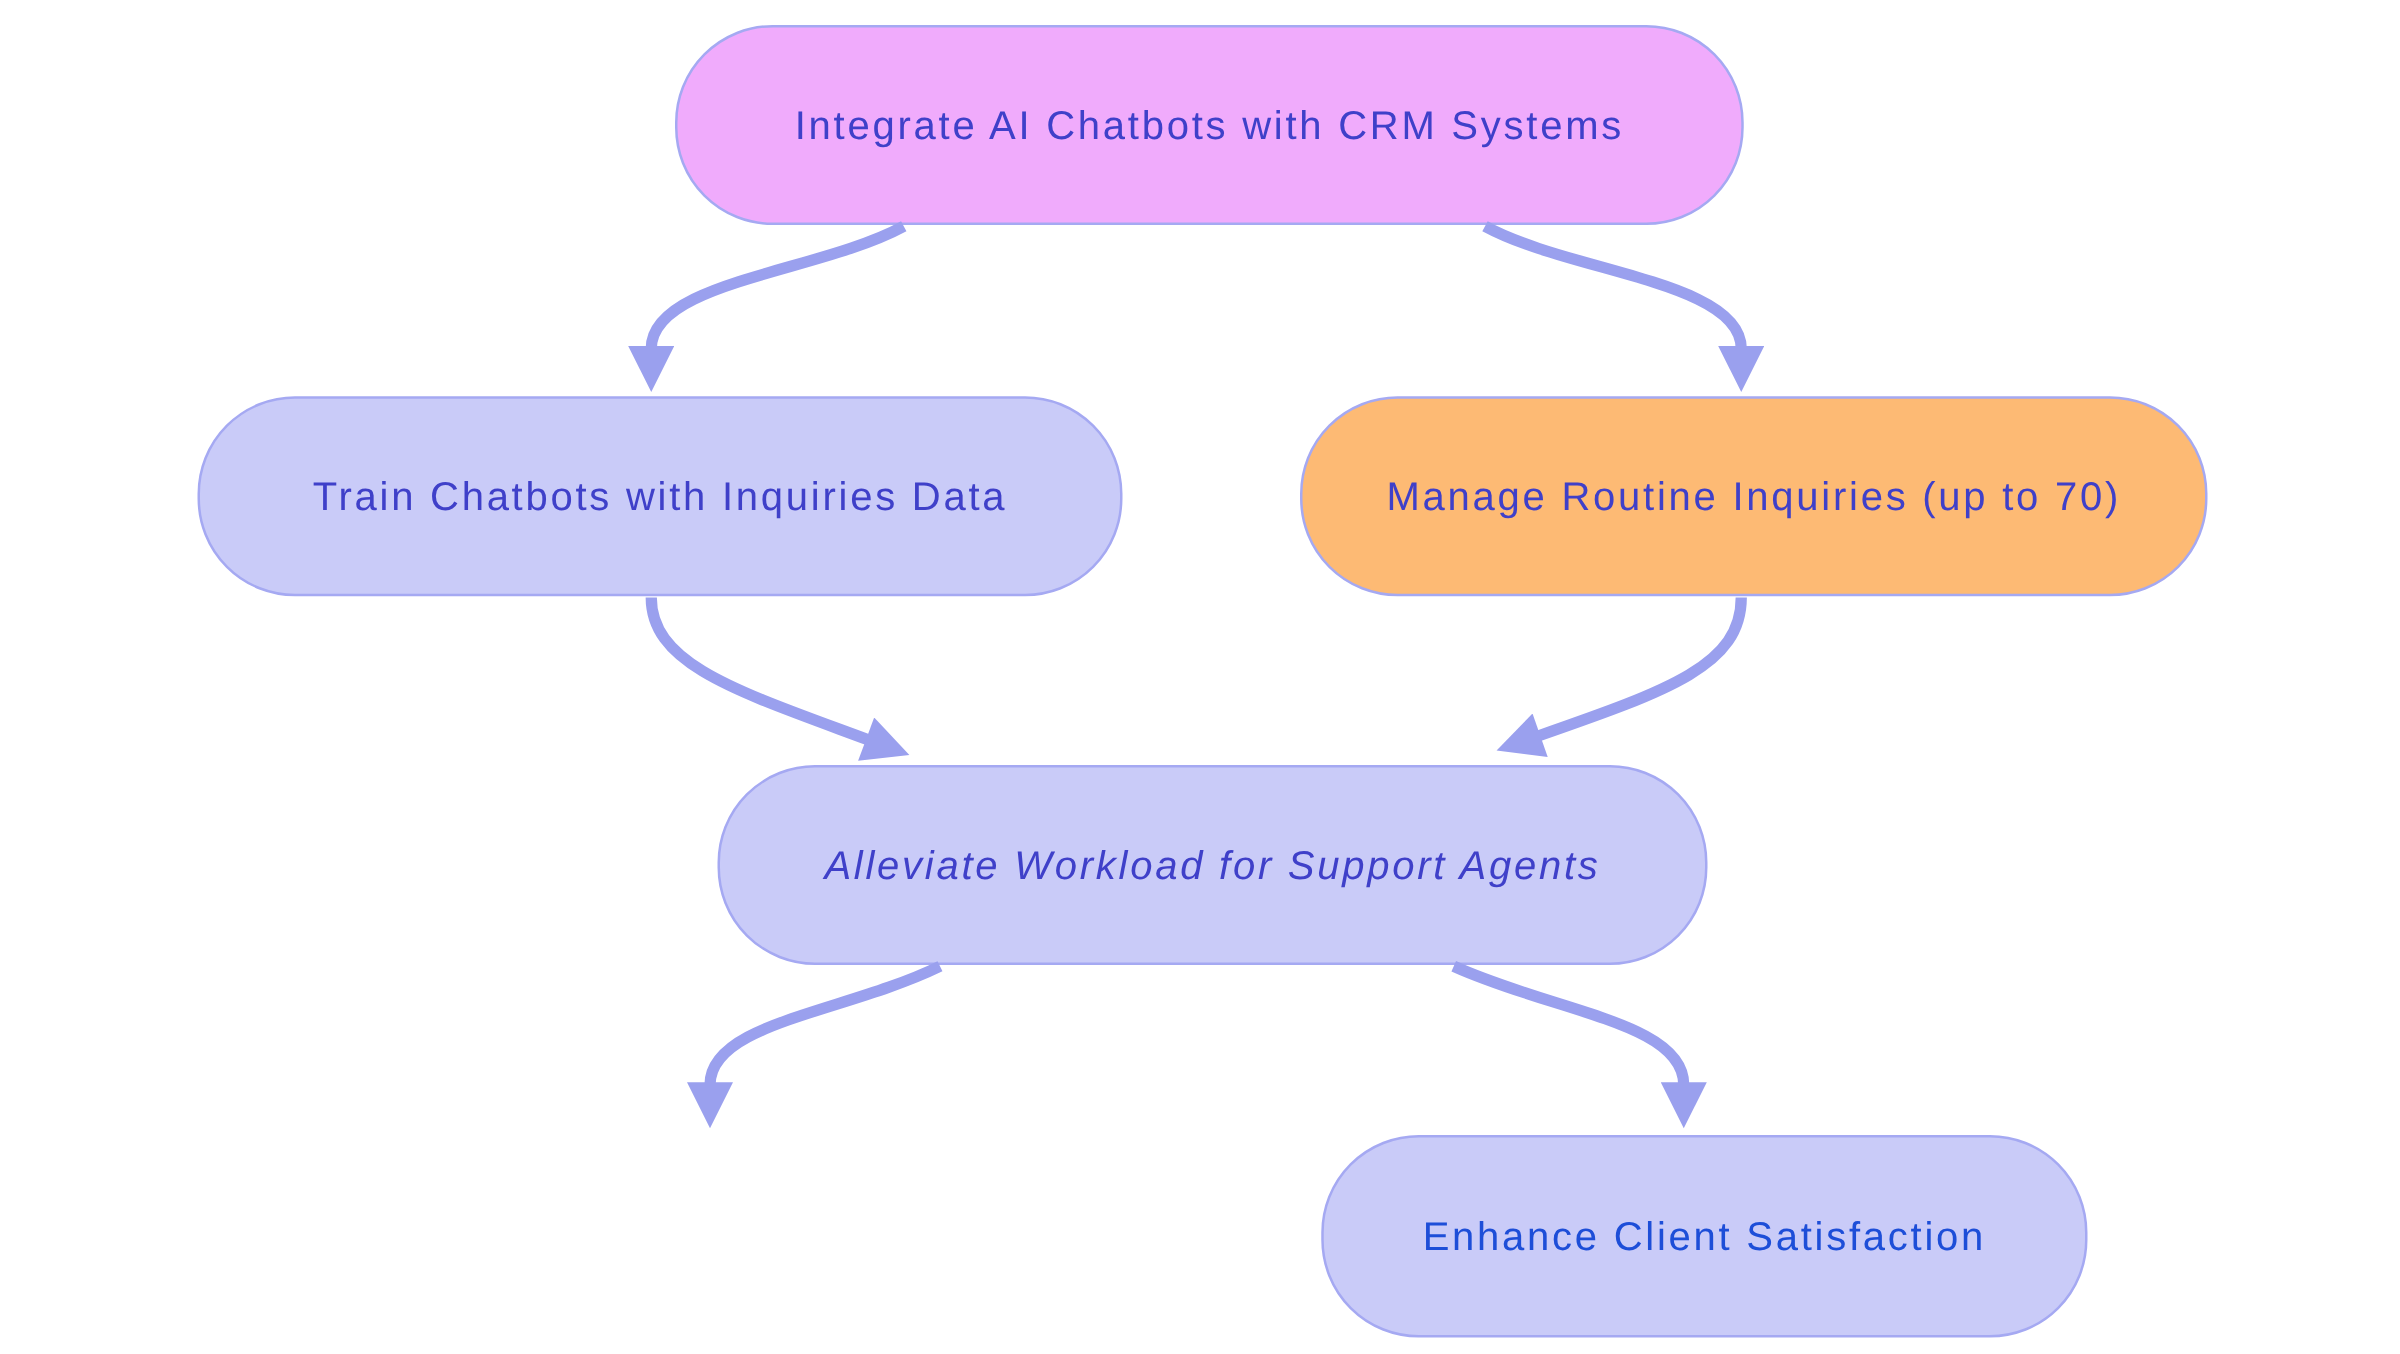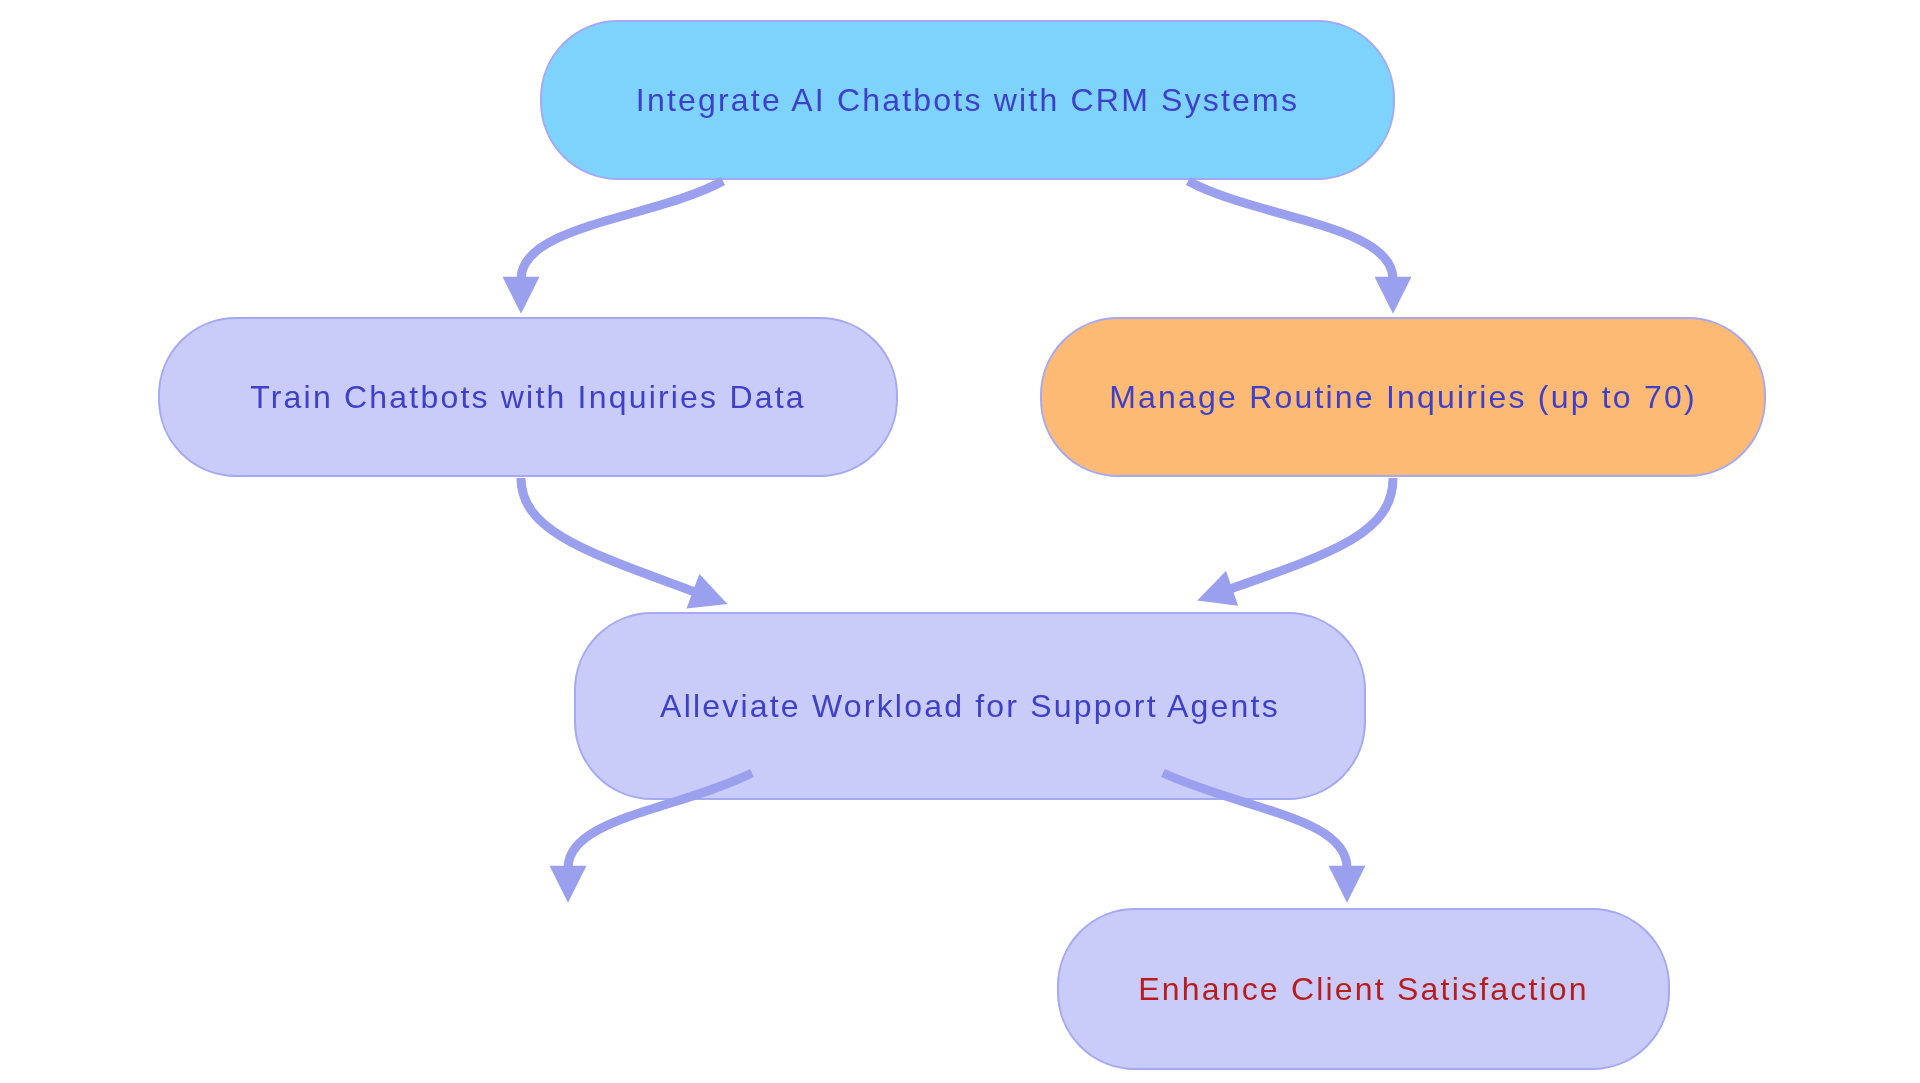--- a/index.html
+++ b/index.html
@@ -55,29 +55,29 @@
       </marker>
     </defs>
   <path d="M 723 181 C 655 218, 521 225, 521 279" fill="none" stroke="#9aa0ee" stroke-width="9" stroke-linecap="butt" marker-end="url(#ah)"></path>
       <path d="M 1188 181 C 1256 218, 1393 225, 1393 279" fill="none" stroke="#9aa0ee" stroke-width="9" stroke-linecap="butt" marker-end="url(#ah)"></path>
       <path d="M 521 478 C 521 532, 590 553, 695 592" fill="none" stroke="#9aa0ee" stroke-width="9" stroke-linecap="butt" marker-end="url(#ah)"></path>
       <path d="M 1393 478 C 1393 532, 1336 552, 1230 589" fill="none" stroke="#9aa0ee" stroke-width="9" stroke-linecap="butt" marker-end="url(#ah)"></path>
       <path d="M 752 773 C 676 810, 568 818, 568 868" fill="none" stroke="#9aa0ee" stroke-width="9" stroke-linecap="butt" marker-end="url(#ah)"></path>
       <path d="M 1163 773 C 1245 810, 1347 818, 1347 868" fill="none" stroke="#9aa0ee" stroke-width="9" stroke-linecap="butt" marker-end="url(#ah)"></path>
     </svg>
 
-  <div class="node" style="left: 540px; top: 20px; width: 855px; height: 160px; background: #7dd3fc; border-color: rgb(165, 169, 242); color: rgb(63, 64, 201);">
+  <div class="node" style="left: 540px; top: 20px; width: 855px; height: 160px; background: #f0abfc; border-color: rgb(165, 169, 242); color: rgb(63, 64, 201);">
     <span class="node-label">Integrate AI Chatbots with CRM Systems</span>
   </div>
   <div class="node" style="left: 158px; top: 317px; width: 740px; height: 160px; background: rgb(201, 203, 248); border-color: rgb(165, 169, 242); color: rgb(63, 64, 201);">
     <span class="node-label">Train Chatbots with Inquiries Data</span>
   </div>
   <div class="node" style="left: 1040px; top: 317px; width: 726px; height: 160px; background: #fdba74; border-color: rgb(165, 169, 242); color: rgb(63, 64, 201);">
     <span class="node-label">Manage Routine Inquiries (up to 70)</span>
   </div>
-  <div class="node" style="left: 574px; top: 612px; width: 792px; height: 188px; background: rgb(201, 203, 248); border-color: rgb(165, 169, 242); color: rgb(63, 64, 201);">
+  <div class="node" style="left: 574px; top: 612px; width: 792px; height: 160px; background: rgb(201, 203, 248); border-color: rgb(165, 169, 242); color: rgb(63, 64, 201); font-style: italic;">
     <span class="node-label">Alleviate Workload for Support Agents</span>
   </div>
-  <div class="node" style="left: 1057px; top: 908px; width: 613px; height: 162px; background: rgb(201, 203, 248); border-color: rgb(165, 169, 242); color: #b91c1c;">
+  <div class="node" style="left: 1057px; top: 908px; width: 613px; height: 162px; background: rgb(201, 203, 248); border-color: rgb(165, 169, 242); color: #1d4ed8;">
     <span class="node-label">Enhance Client Satisfaction</span>
   </div>
 
 </div>
 
 </body></html>

